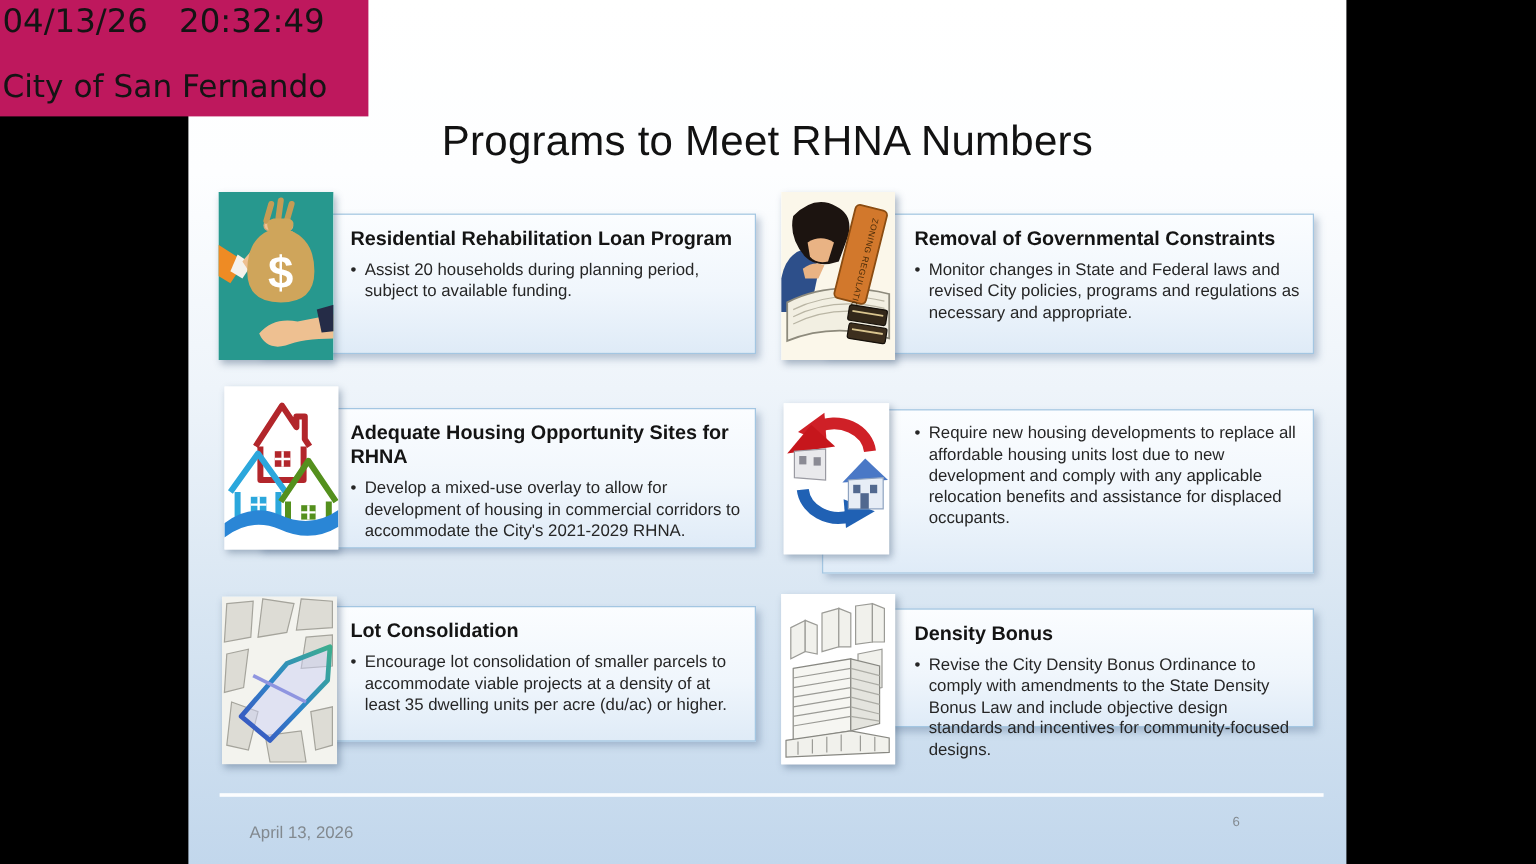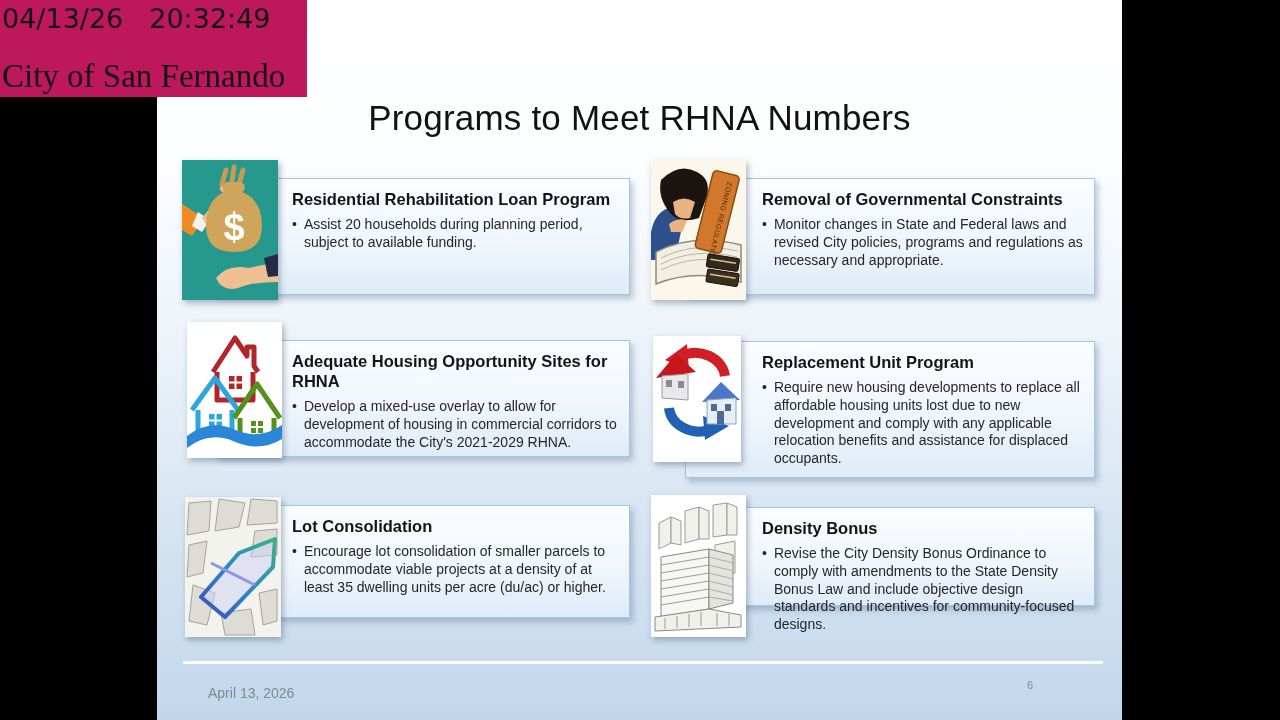--- a/index.html
+++ b/index.html
@@ -9,21 +9,21 @@
   .slide{position:absolute;left:157px;top:0;width:965px;height:720px;
          background:linear-gradient(180deg,#ffffff 0%,#fdfeff 20%,#eef4fa 45%,#d7e5f2 72%,#c2d7ec 100%);}
   .logo{position:absolute;left:148px;top:26px;font-family:"Liberation Serif",serif;
         font-size:46px;color:#31316b;letter-spacing:-1px;}
   .slide-title{position:absolute;left:0;top:98px;width:100%;text-align:center;
         font-size:35px;color:#121212;letter-spacing:0.2px;}
   
   .overlay{position:absolute;left:0;top:0;width:307px;height:97px;background:#be185d;
         color:#141414;font-family:"DejaVu Sans",sans-serif;z-index:5;}
   .overlay .line1{position:absolute;left:2px;top:3px;display:flex;gap:26px;font-size:27px;}
-  .overlay .line2{position:absolute;left:2px;top:58px;font-size:33px;white-space:nowrap;font-family:Liberation Serif, serif;}
+  .overlay .line2{position:absolute;left:2px;top:58px;font-size:26px;white-space:nowrap;}
   
   .card{position:absolute;box-sizing:border-box;
         background:linear-gradient(180deg,#fbfdff 0%,#f0f6fc 55%,#dfebf7 100%);
         border:1px solid #a3c6e2;box-shadow:3px 4px 6px rgba(90,115,150,0.38);
         padding:10px 10px 16px 76px;}
   .card h3{margin:0 0 7px 0;font-size:16.5px;line-height:1.22;color:#141414;font-weight:bold;}
   .bullet{display:flex;gap:7px;font-size:14px;line-height:1.27;color:#262626;}
   .bullet .glyph{flex:0 0 auto;}
   
   .icon-box{position:absolute;box-shadow:2px 3px 6px rgba(70,95,125,0.45);z-index:2;}
@@ -126,21 +126,20 @@
         <polyline points="47,96 70,62 93,96"></polyline>
         <polyline points="53,96 53,118 87,118 87,96"></polyline>
       </g>
       <rect x="64" y="99" width="12" height="12" fill="#54901d"></rect>
       <path d="M70 99 v12 M64 105 h12" stroke="#fff" stroke-width="2"></path>
       <path d="M0 114 Q22 97 46 107 Q72 119 95 103 L95 117 Q72 131 46 119 Q22 109 0 126 Z" fill="#2a86d6"></path>
     </svg>
   </div>
 
   <div class="card" style="left:685px;top:341px;width:410px;height:137px;">
-    <h3>Replacement Unit Program</h3>
     <div class="bullet">
       <span class="glyph">•</span>
       <span>Require new housing developments to replace all affordable housing units lost due to new development and comply with any applicable relocation benefits and assistance for displaced occupants.</span>
     </div>
   </div>
 
   <div class="icon-box" style="left:653px;top:336px;width:88px;height:126px;background:#fff;">
     <svg viewBox="0 0 88 126">
       <rect width="88" height="126" fill="#ffffff"></rect>
       <path d="M72 40 A30 26 0 0 0 28 20" stroke="#cf2027" stroke-width="10" fill="none"></path>

